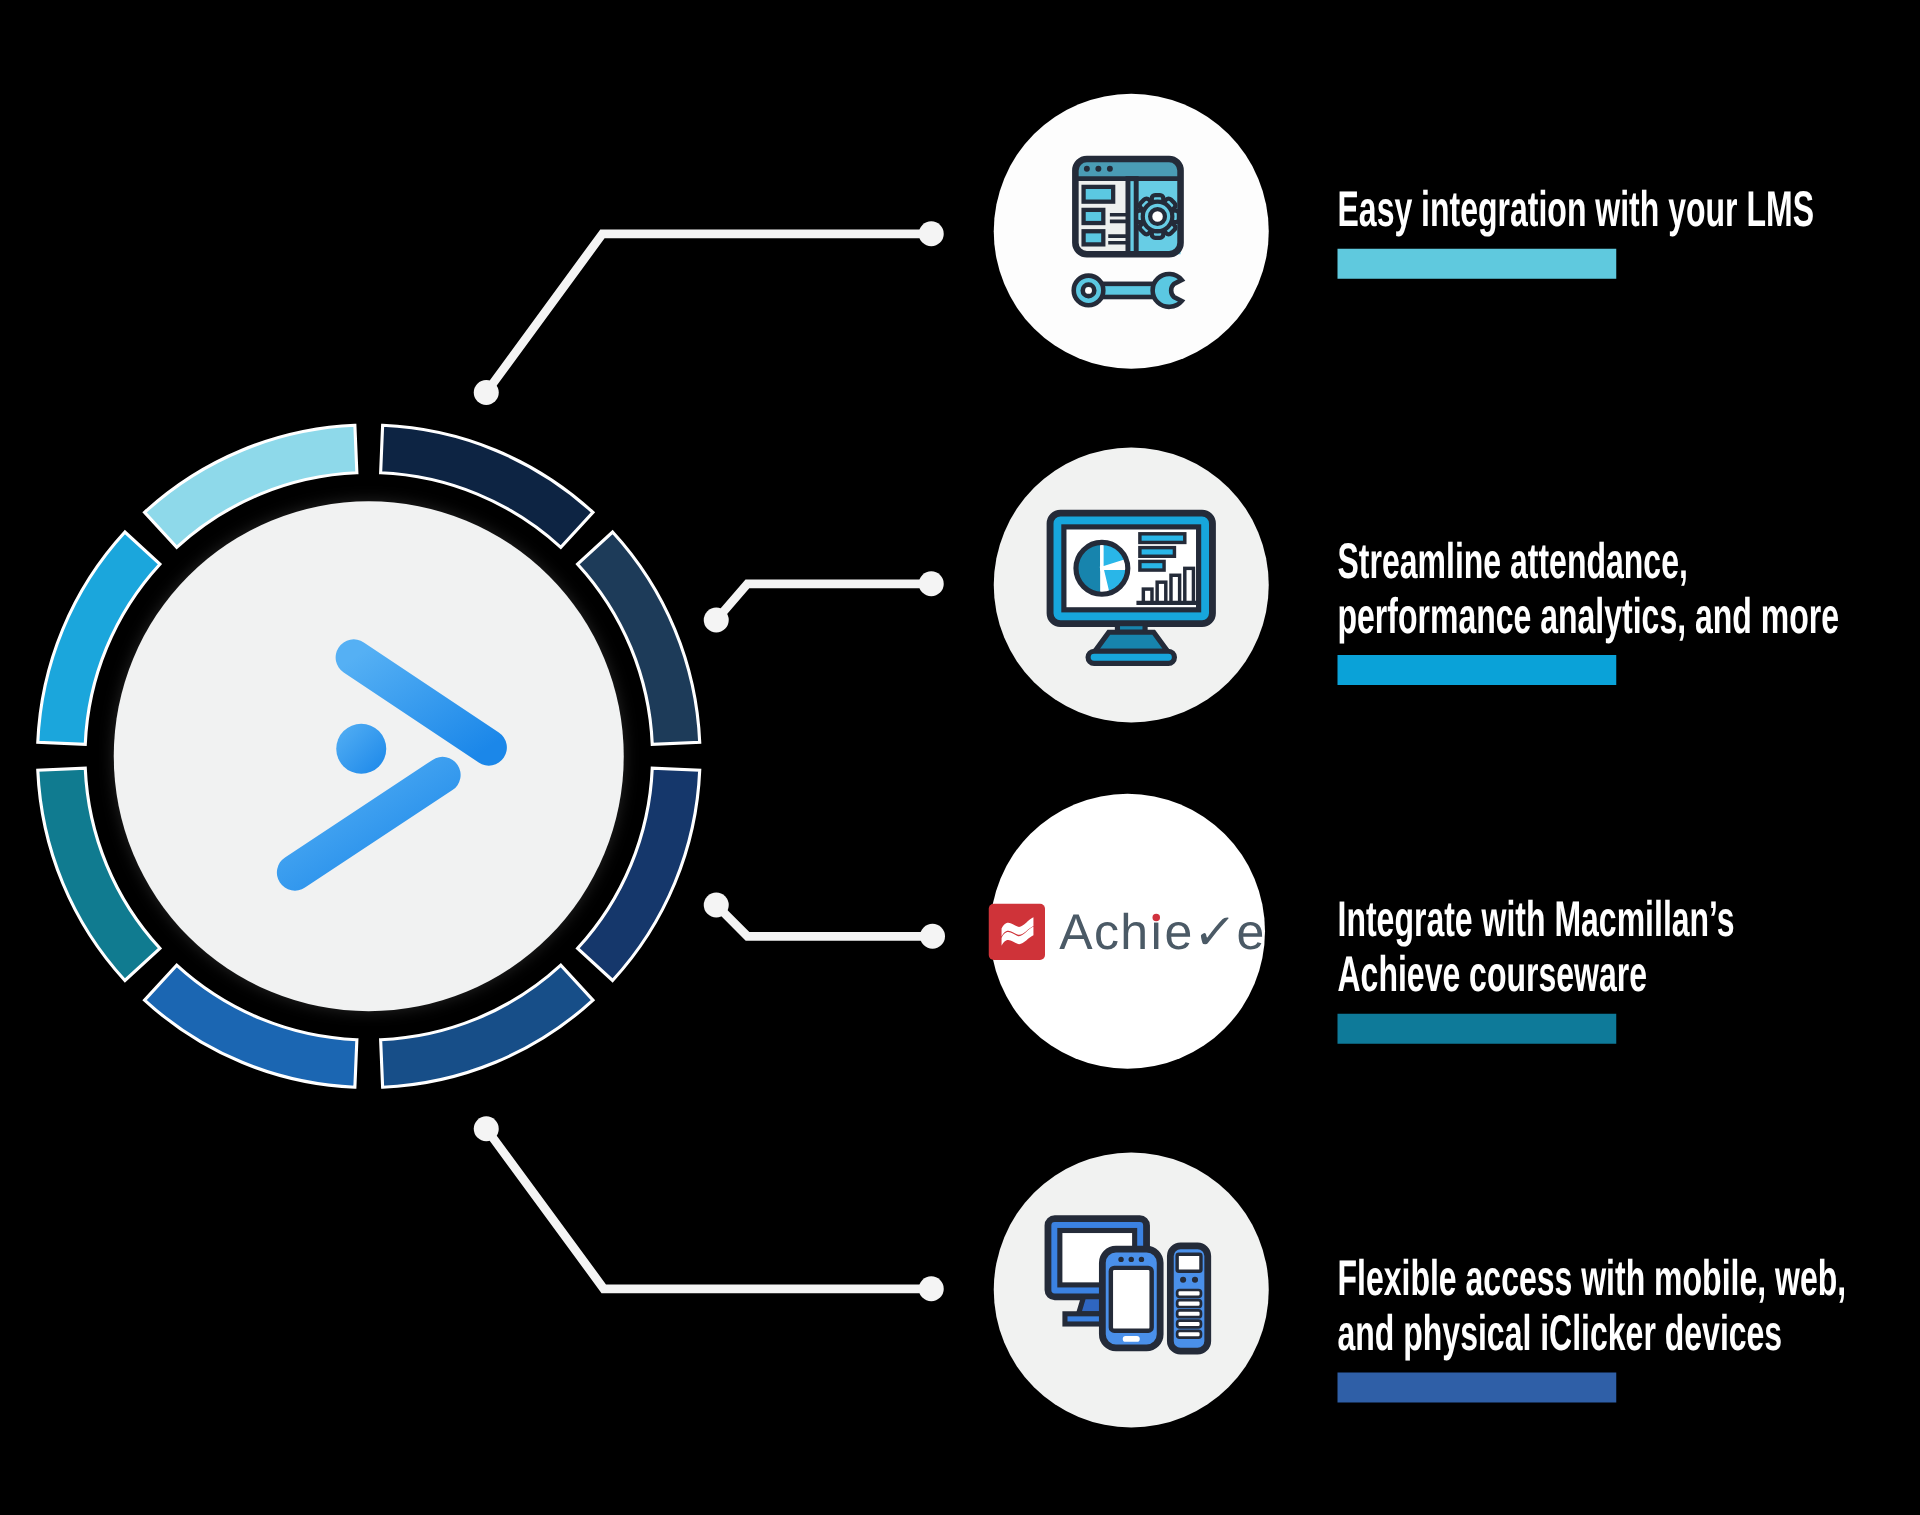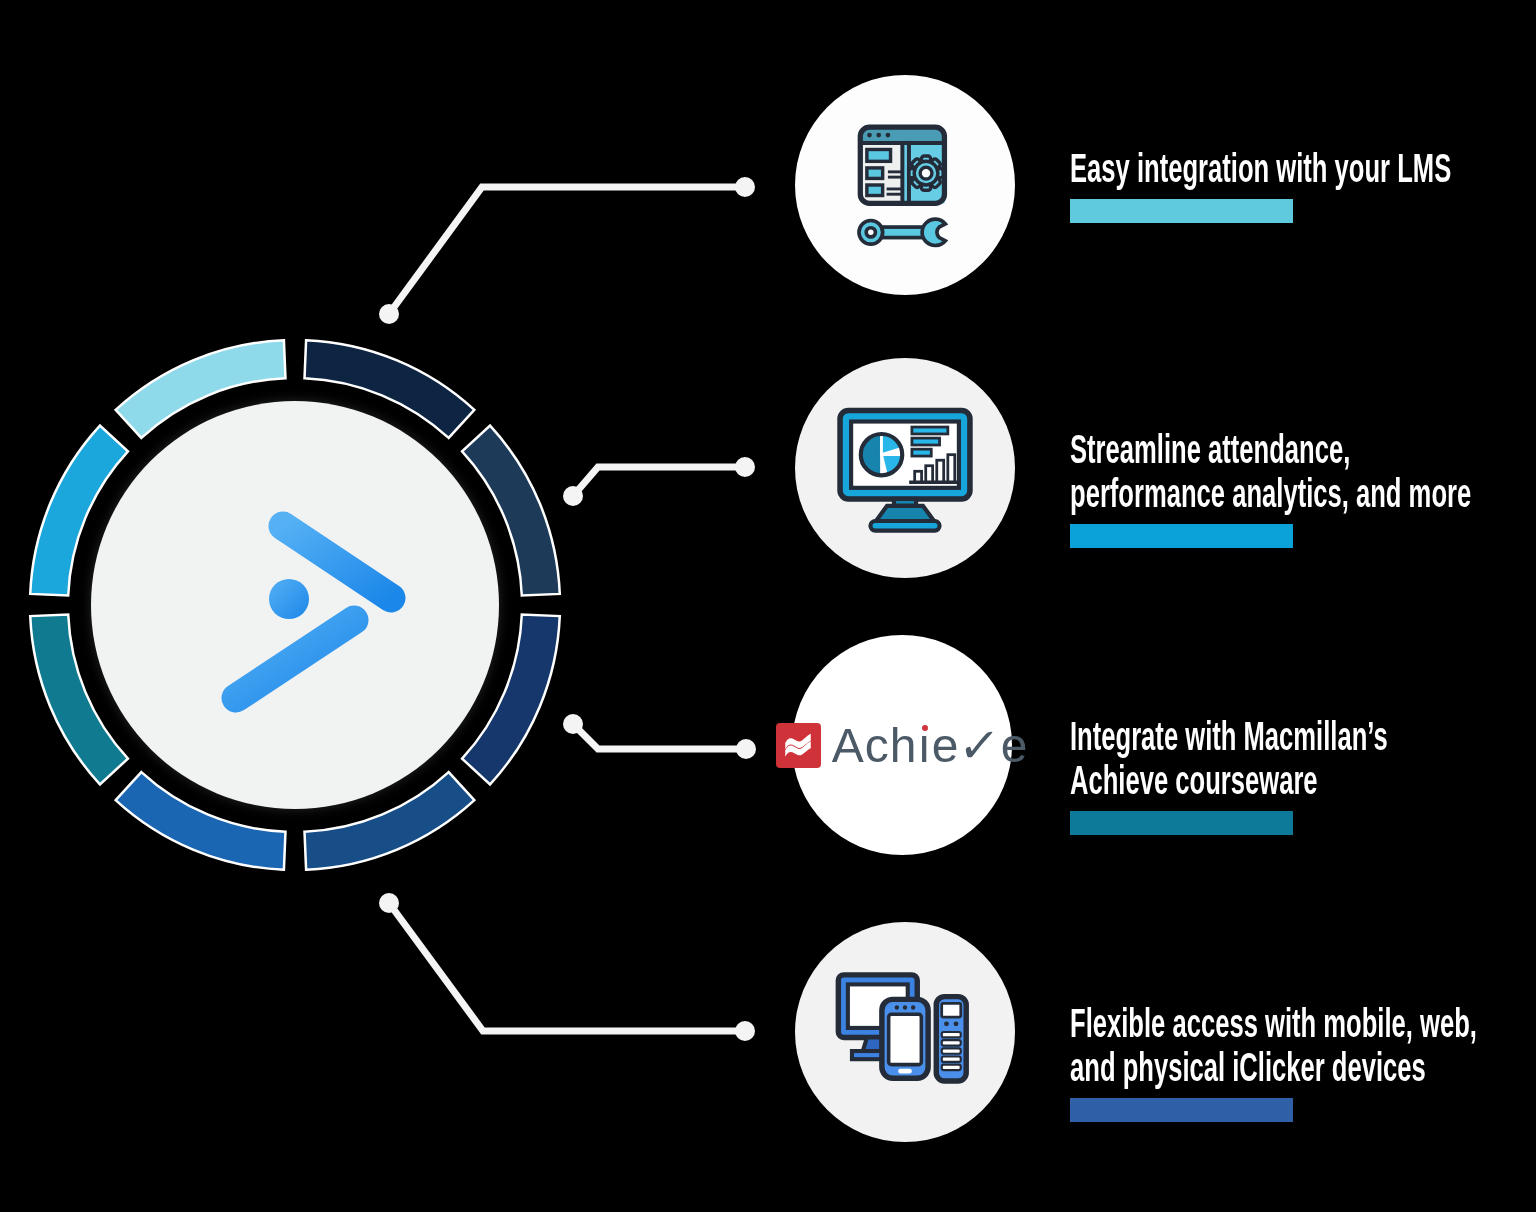--- a/index.html
+++ b/index.html
@@ -19,21 +19,21 @@
   .feature-circle{position:absolute;width:220px;height:220px;border-radius:50%;
                   display:flex;align-items:center;justify-content:center;}
   #circle-1{left:795px;top:75px;}
   #circle-2{left:795px;top:358px;}
   #circle-3{left:792px;top:635px;}
   #circle-4{left:795px;top:922px;}
 
   
   .achieve-logo{display:flex;align-items:center;gap:11px;}
   .m-badge{width:45px;height:45px;border-radius:4px;display:flex;align-items:center;justify-content:center;}
-  .a-text{font-size:48px;font-weight:400;letter-spacing:1px;display:flex;align-items:baseline;}
+  .a-text{font-size:40px;font-weight:400;letter-spacing:1px;display:flex;align-items:baseline;}
   .i-wrap{position:relative;display:inline-block;}
   .i-dot{position:absolute;top:7px;left:50%;transform:translateX(-50%);
          width:6px;height:6px;border-radius:50%;background:#d0323e;}
   .a-check{display:inline-block;transform:skewX(-6deg);}
 
   
   .feature-text{position:absolute;left:1070px;width:480px;}
   #text-1{top:146px;} #text-2{top:427px;} #text-3{top:714px;} #text-4{top:1001px;}
   .title-wrap{transform:scaleX(0.64);transform-origin:left top;}
   .title-line{display:block;white-space:nowrap;color:var(--title-color,#fff);

